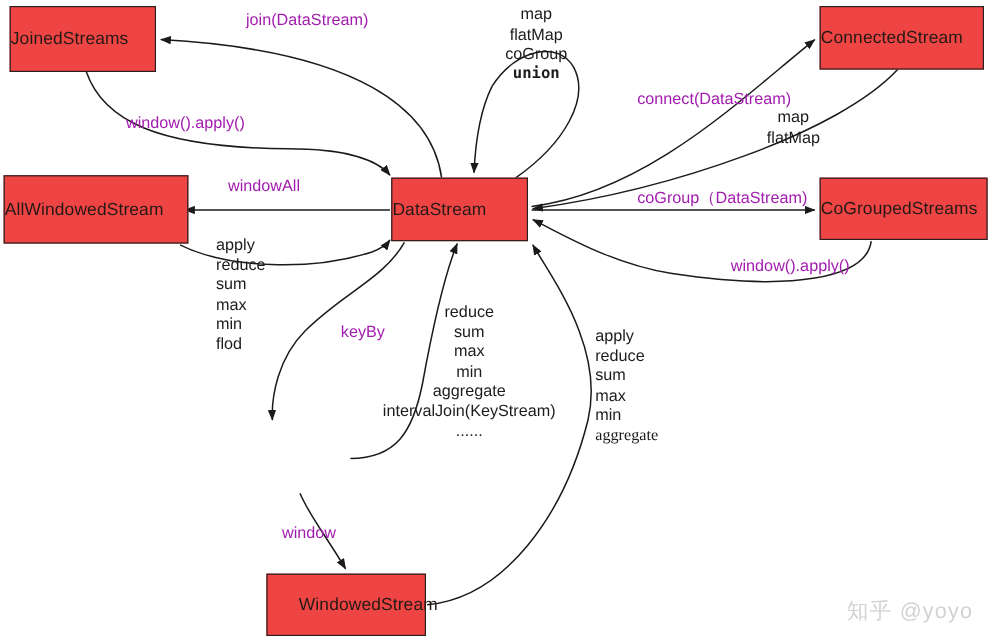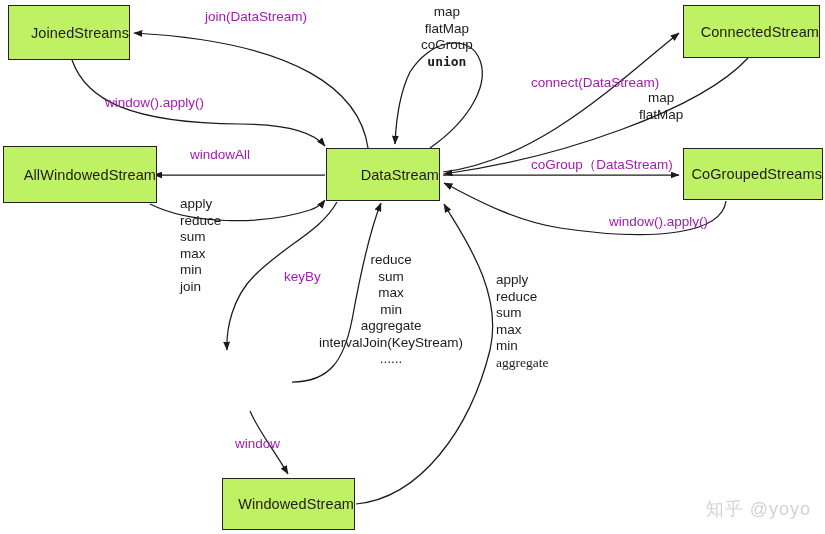--- a/index.html
+++ b/index.html
@@ -26,25 +26,25 @@
     height: 534px;
   }
   .edge-path {
     fill: none;
     stroke: #1a1a1a;
     stroke-width: 1.25;
   }
   .node-box {
     position: absolute;
     box-sizing: border-box;
-    background: #bef264;
+    background: #ef4444;
     border: 1.6px solid #2b2020;
     display: flex;
     align-items: center;
-    justify-content: flex-end;
+    justify-content: flex-start;
   }
   .node-label {
     font-family: "Liberation Sans", sans-serif;
     font-size: 14.5px;
     color: #231a16;
     letter-spacing: 0.1px;
     white-space: nowrap;
   }
   .edge-label {
     position: absolute;
@@ -167,21 +167,21 @@
     <span class="op-item">map</span>
     <span class="op-item">flatMap</span>
   </div>
 
   <div class="op-list" style="left:180px; top:196px;">
     <span class="op-item">apply</span>
     <span class="op-item">reduce</span>
     <span class="op-item">sum</span>
     <span class="op-item">max</span>
     <span class="op-item">min</span>
-    <span class="op-item">join</span>
+    <span class="op-item">flod</span>
   </div>
 
   <div class="op-list centered" style="left:319px; top:252px;">
     <span class="op-item">reduce</span>
     <span class="op-item">sum</span>
     <span class="op-item">max</span>
     <span class="op-item">min</span>
     <span class="op-item">aggregate</span>
     <span class="op-item">intervalJoin(KeyStream)</span>
     <span class="op-item">......</span>

